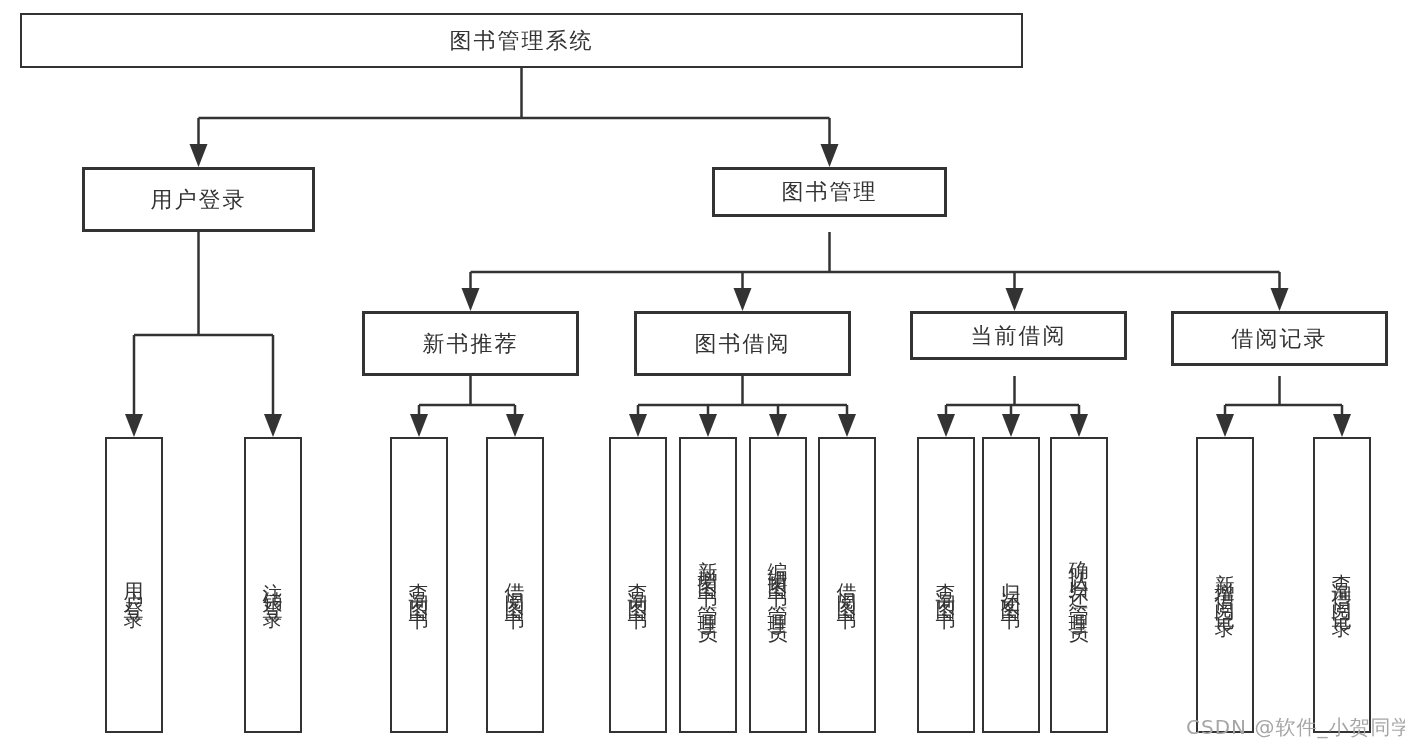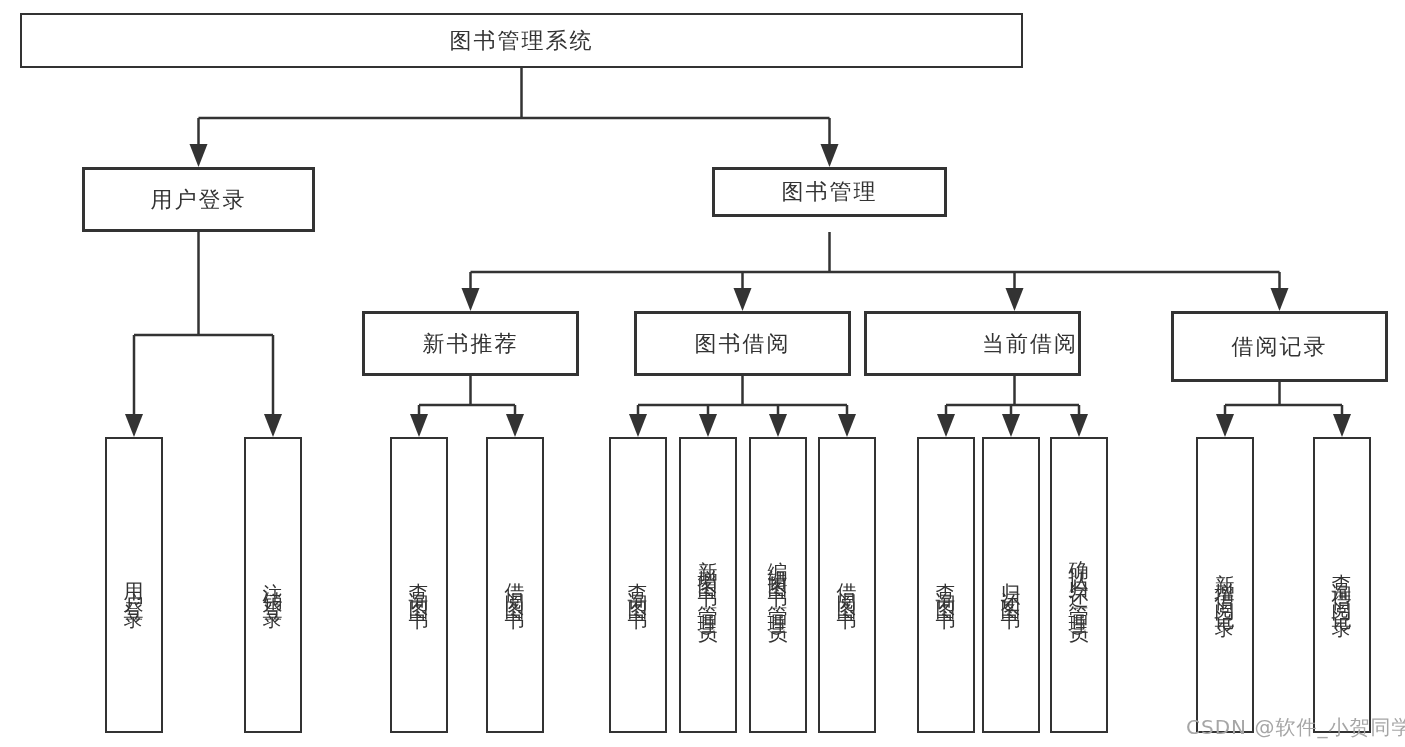--- a/index.html
+++ b/index.html
@@ -164,24 +164,24 @@
   <div class="node" style="left:712px; top:167px; width:235px; height:50px;">
     <span>图书管理</span>
   </div>
 
   <div class="node" style="left:362px; top:311px; width:217px; height:65px;">
     <span>新书推荐</span>
   </div>
   <div class="node" style="left:634px; top:311px; width:217px; height:65px;">
     <span>图书借阅</span>
   </div>
-  <div class="node" style="left:864px; top:311px; width:217px; height:65px;justify-content:flex-end;">
+  <div class="node" style="left:910px; top:311px; width:217px; height:49px;">
     <span>当前借阅</span>
   </div>
-  <div class="node" style="left:1171px; top:311px; width:217px; height:71px;font-family:Liberation Serif, serif;">
+  <div class="node" style="left:1171px; top:311px; width:217px; height:55px;font-family:Liberation Serif, serif;">
     <span>借阅记录</span>
   </div>
 
   <div class="vnode" style="left:105px;">
     <span>用户登录</span>
   </div>
   <div class="vnode" style="left:244px;">
     <span>注销登录</span>
   </div>
 

